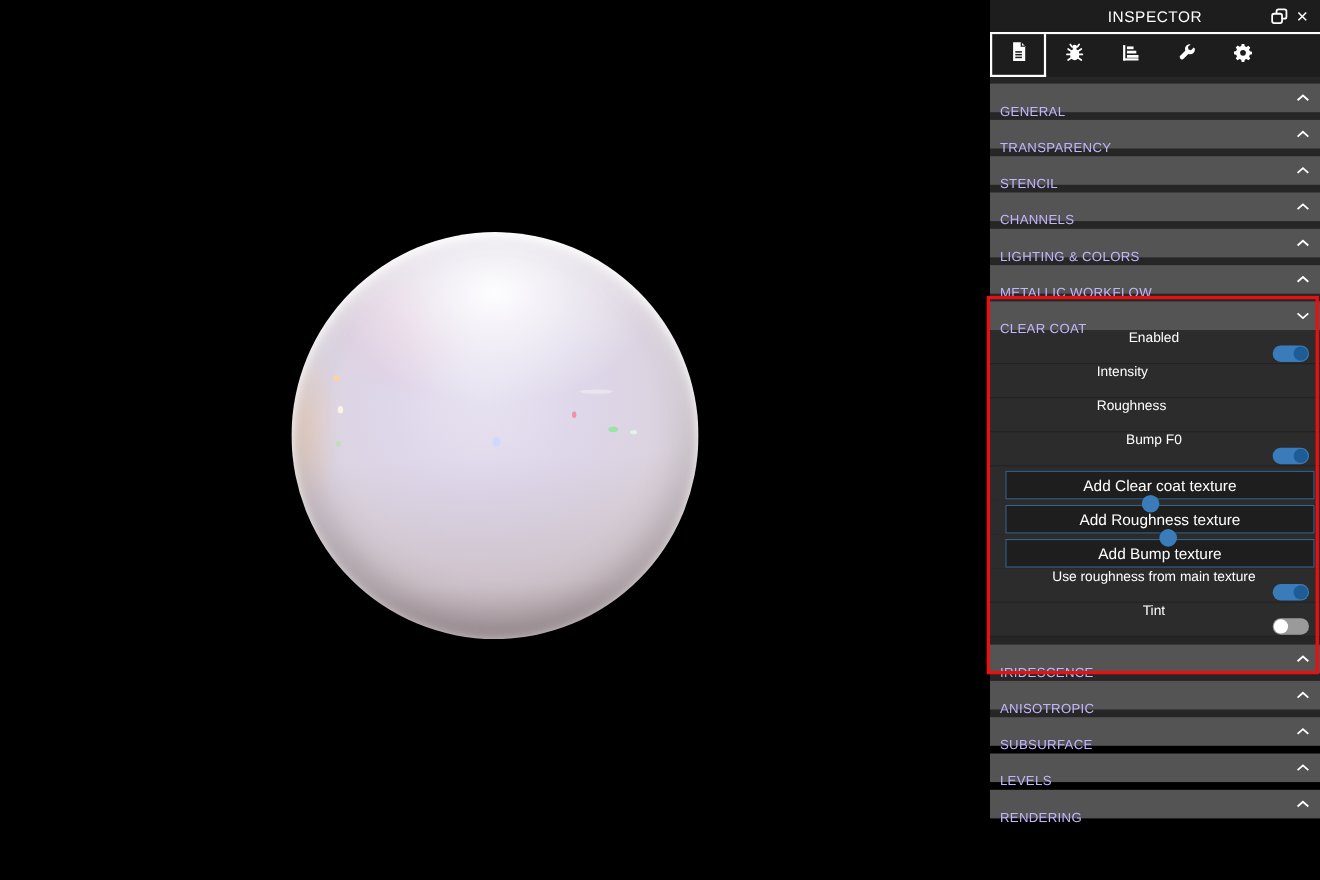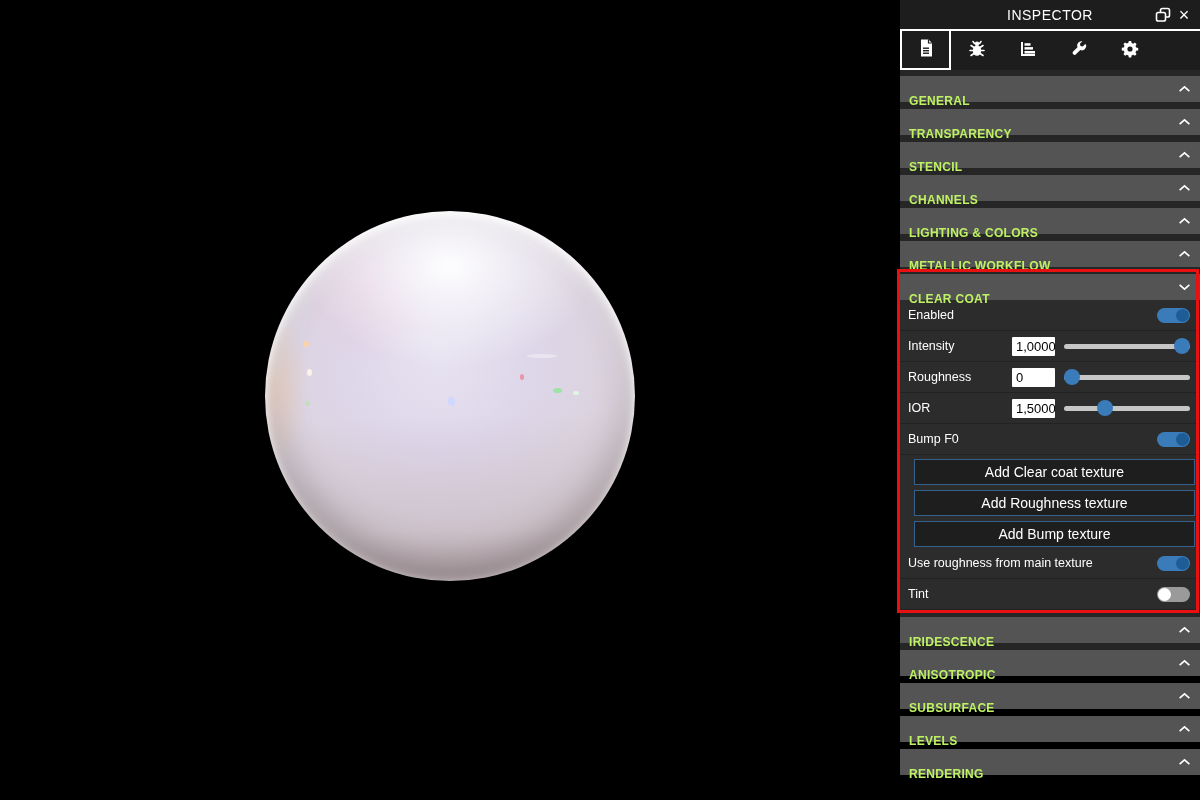--- a/index.html
+++ b/index.html
@@ -47,26 +47,26 @@
 
   .tabstrip { height:41px; background:var(--titlebar-bg,#1d1d1d);
               border-top:2px solid #fff; display:flex; }
   .tab { width:51px; display:flex; align-items:center; justify-content:center; cursor:pointer; }
   .tab.active { border-left:2px solid #fff; border-right:2px solid #fff; border-bottom:2px solid #fff; }
   .tab svg { width:20px; height:20px; }
 
   .sec-header { height:26px; margin-top:7px; background:var(--header-gray,#545454);
                 display:flex; align-items:center; padding:0 9px; cursor:pointer; }
   .sections > .section:first-child .sec-header { margin-top:6px; }
-  .sec-header .hdr-label { font-size:12px; font-weight:bold; letter-spacing:.3px; color:#bef264;margin-top:23px; }
+  .sec-header .hdr-label { font-size:12px; font-weight:normal; letter-spacing:.3px; color:#c4b5fd;margin-top:23px; }
   .sec-header .chev { margin-left:auto; display:flex; }
   .sec-header .chev svg { width:13px; height:8px; }
 
   .prop-row { height:31px; background:var(--row-bg,#2c2c2c); border-bottom:1px solid #222;
-              display:flex; align-items:center; padding:0 10px 0 8px; font-size:12.5px; }
+              display:flex; align-items:center; padding:0 10px 0 8px; font-size:12.5px;flex-direction:column; }
   .row-label { color:#fff; white-space:nowrap; }
   .slider-row .row-label { width:104px; flex:0 0 104px; }
 
   .num-input { width:43px; height:19px; border:none; background:#fff; color:#000;
                font-family:Liberation Sans, sans-serif; font-size:13px; padding:0 0 0 4px;
                overflow:hidden; border-radius:1px; }
   .slider { position:relative; flex:1; height:16px; margin-left:9px; }
   .slider .track { position:absolute; left:0; right:0; top:6px; height:5px; border-radius:3px;
                    background:var(--slider-track,#c6c6c6); }
   .slider .handle { position:absolute; top:0; width:16px; height:16px; border-radius:50%;
@@ -250,28 +250,20 @@
             </div>
           </div>
           <div class="prop-row slider-row">
             <span class="row-label">Roughness</span>
             <input class="num-input" type="text" value="0" style="">
             <div class="slider">
               <div class="track"></div>
               <div class="handle" style="left: calc(0% + 0px);"></div>
             </div>
           </div>
-          <div class="prop-row slider-row">
-            <span class="row-label">IOR</span>
-            <input class="num-input" type="text" value="1,5000" style="">
-            <div class="slider">
-              <div class="track"></div>
-              <div class="handle" style="left: calc(30% - 4.8px);"></div>
-            </div>
-          </div>
           <div class="prop-row">
             <span class="row-label">Bump F0</span>
             <div class="toggle on">
               <div class="knob"></div>
             </div>
           </div>
           <div class="btn-row"><button class="tex-btn">Add Clear coat texture</button></div>
           <div class="btn-row"><button class="tex-btn">Add Roughness texture</button></div>
           <div class="btn-row"><button class="tex-btn">Add Bump texture</button></div>
           <div class="prop-row">

